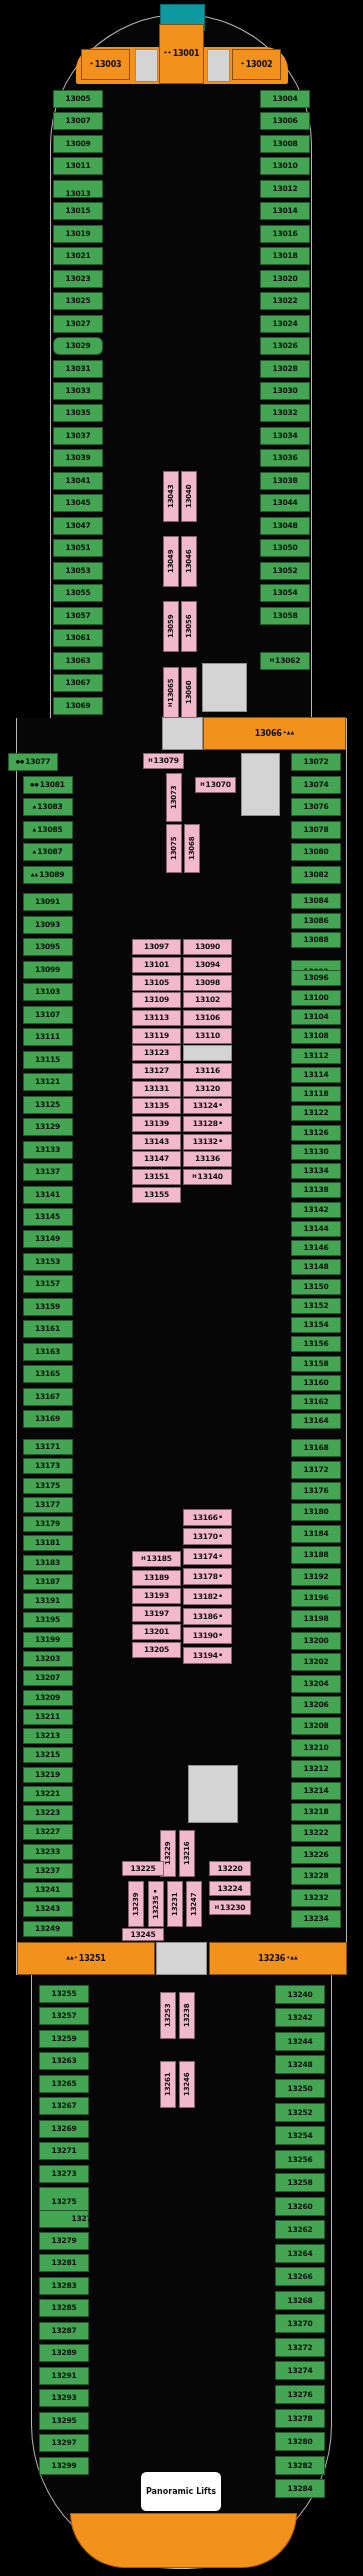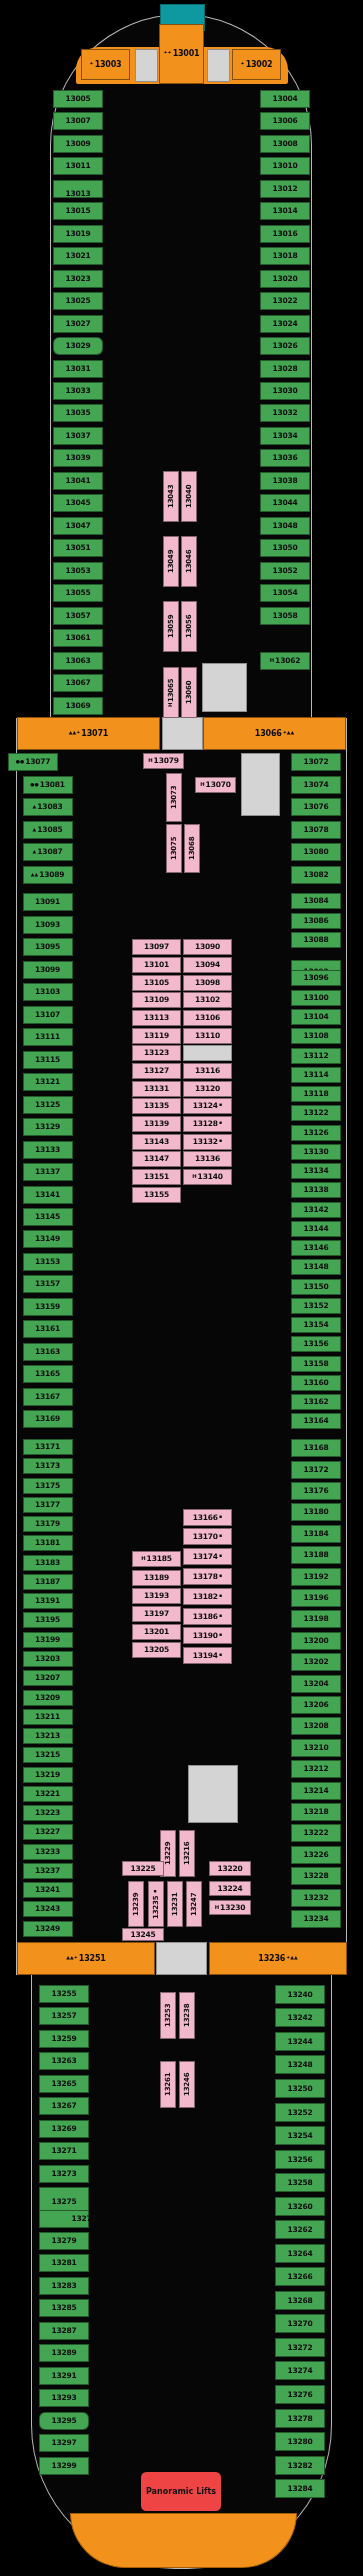--- a/index.html
+++ b/index.html
@@ -8,21 +8,21 @@
     overflow:hidden;font-family:"DejaVu Sans",sans-serif;margin:0 auto;
   }
   .hull{position:absolute;box-sizing:border-box;border:1.1px solid #b8b8b8;background:#060606;}
   #hull-bow{left:50px;top:14px;width:262px;height:704px;border-bottom:none;border-radius:134px 134px 0 0;}
   #hull-mid{left:16px;top:718px;width:331px;height:1257px;border-top:none;border-bottom:none;}
   #hull-aft{left:31px;top:1975px;width:301px;height:594px;border-top:none;border-radius:0 0 144px 144px;}
   .teal-block{position:absolute;left:160px;top:4.3px;width:43px;height:24.6px;background:var(--teal,#0e98a0);border:0.5px solid #076d74;}
   .bow-band{position:absolute;left:76px;top:47px;width:212px;height:37px;background:var(--orange,#f2921d);border-radius:22.5px 22.5px 2.1px 2.1px;}
   .stern-band{position:absolute;left:70px;top:2513px;width:225px;height:53px;background:var(--orange,#f2921d);border-radius:0 0 118px 118px;border:0.5px solid #a35f08;}
   .lifts{
-    position:absolute;left:141px;top:2472px;width:80px;height:39px;background:#ef4444;
+    position:absolute;left:141px;top:2472px;width:80px;height:39px;background:#ffffff;
     border-radius:5.3px;display:flex;align-items:center;justify-content:center;text-align:center;
     color:#111;font-size:8px;font-weight:600;line-height:1.25;
   }
   .block{position:absolute;box-sizing:border-box;}
   .block.gray{background:#d4d4d4;border:0.5px solid #8f8f8f;}
   .cabin{
     position:absolute;display:flex;align-items:center;justify-content:center;gap:1.1px;
     box-sizing:border-box;border:0.5px solid rgba(0,0,0,.45);color:#0d0d0d;
     font-size:7.5px;font-weight:600;line-height:1;letter-spacing:-0.2px;white-space:nowrap;
   }
@@ -246,24 +246,20 @@
     <div class="cabin pink vert" style="left: 181px; top: 601px; width: 16px; height: 51px;">
       <span class="num">13056</span>
     </div>
     <div class="cabin pink vert" style="left: 163px; top: 667px; width: 16px; height: 51px;">
       <span class="hl">H</span>
       <span class="num">13065</span>
     </div>
     <div class="cabin pink vert" style="left: 181px; top: 667px; width: 16px; height: 51px;">
       <span class="num">13060</span>
     </div>
-    <div class="cabin orange" style="left: 17px; top: 717px; width: 143px; height: 33px;">
-      <span class="mk">▲▲✦</span>
-      <span class="num">13071</span>
-    </div>
     <div class="cabin orange" style="left: 203px; top: 717px; width: 143px; height: 33px;">
       <span class="num">13066</span>
       <span class="mk">✦▲▲</span>
     </div>
     <div class="cabin green" style="left: 8px; top: 753px; width: 50px; height: 18px;">
       <span class="mk">●●</span>
       <span class="num">13077</span>
     </div>
     <div class="cabin green" style="left: 22.5px; top: 776px; width: 50px; height: 18px;">
       <span class="mk">●●</span>
@@ -855,21 +851,21 @@
     </div>
     <div class="cabin green" style="left: 39px; top: 2344px; width: 50px; height: 18px;">
       <span class="num">13289</span>
     </div>
     <div class="cabin green" style="left: 39px; top: 2367px; width: 50px; height: 18px;">
       <span class="num">13291</span>
     </div>
     <div class="cabin green" style="left: 39px; top: 2389px; width: 50px; height: 18px;">
       <span class="num">13293</span>
     </div>
-    <div class="cabin green" style="left: 39px; top: 2412px; width: 50px; height: 18px; border-radius: 6px;">
+    <div class="cabin green" style="left: 39px; top: 2412px; width: 50px; height: 18px;">
       <span class="num">13295</span>
     </div>
     <div class="cabin green" style="left: 39px; top: 2434px; width: 50px; height: 18px;">
       <span class="num">13297</span>
     </div>
     <div class="cabin green" style="left: 39px; top: 2457px; width: 50px; height: 18px;">
       <span class="num">13299</span>
     </div>
     <div class="cabin green" style="left: 275px; top: 1985px; width: 50px; height: 19px;">
       <span class="num">13240</span>

